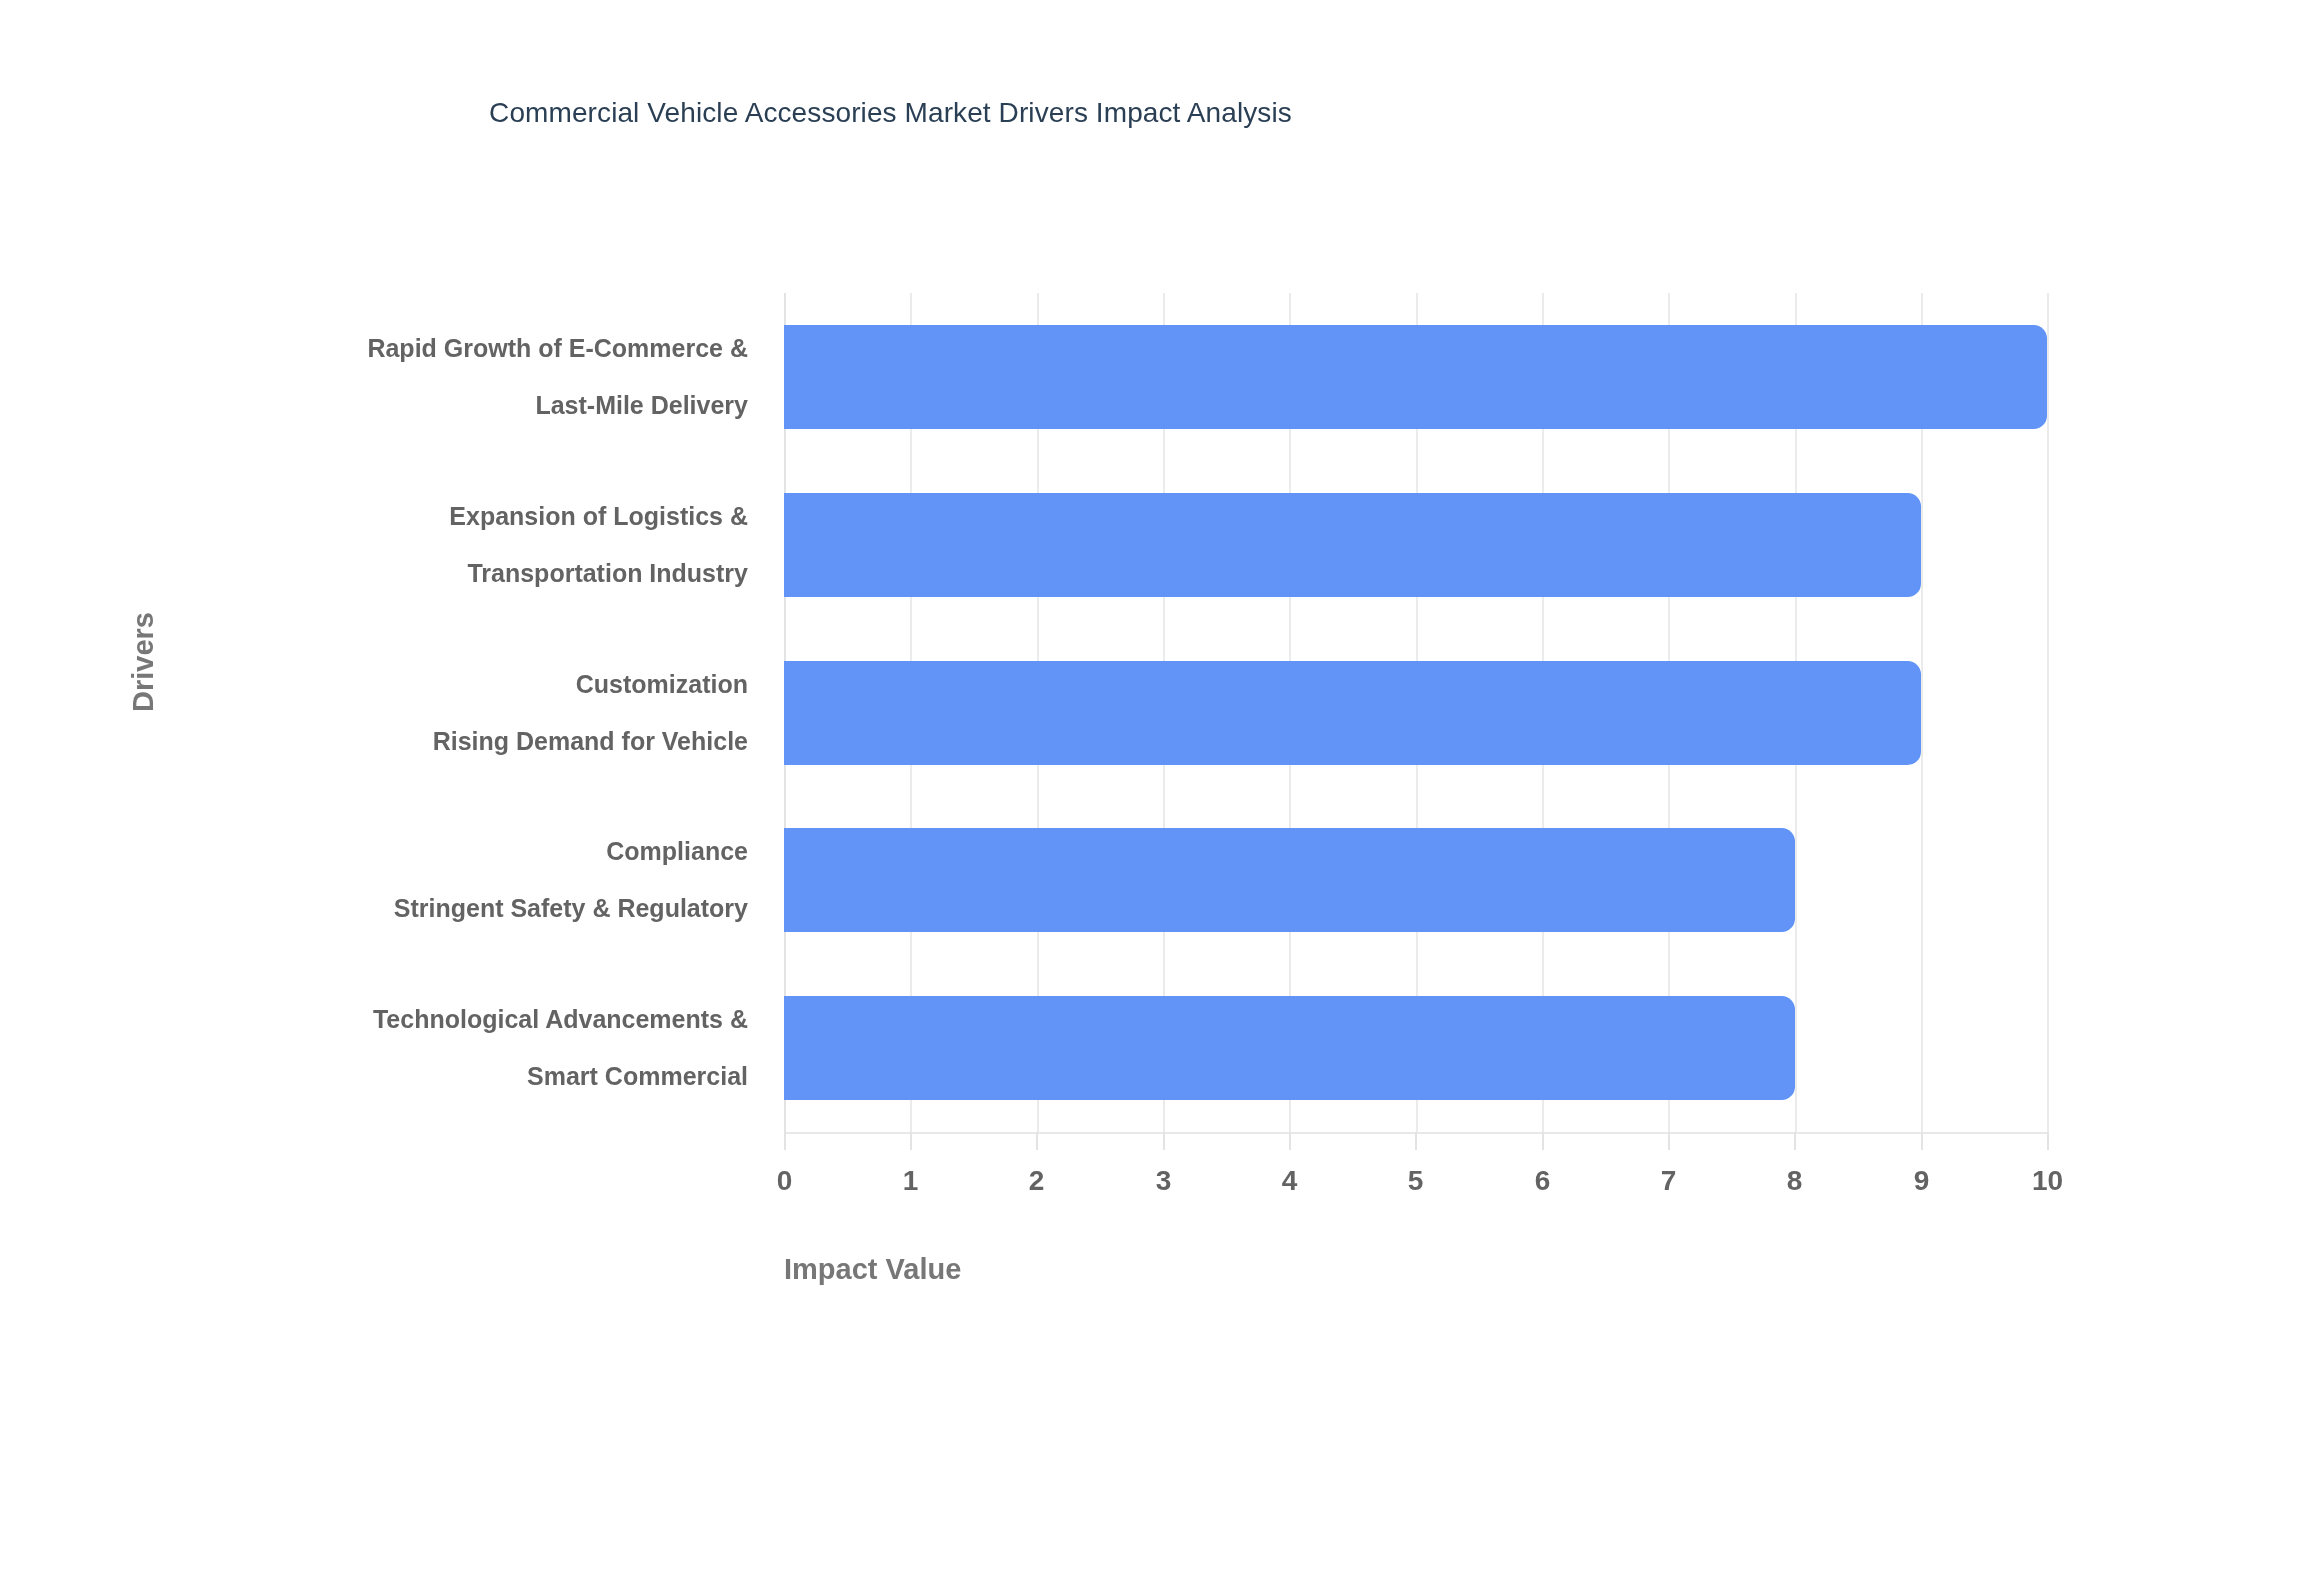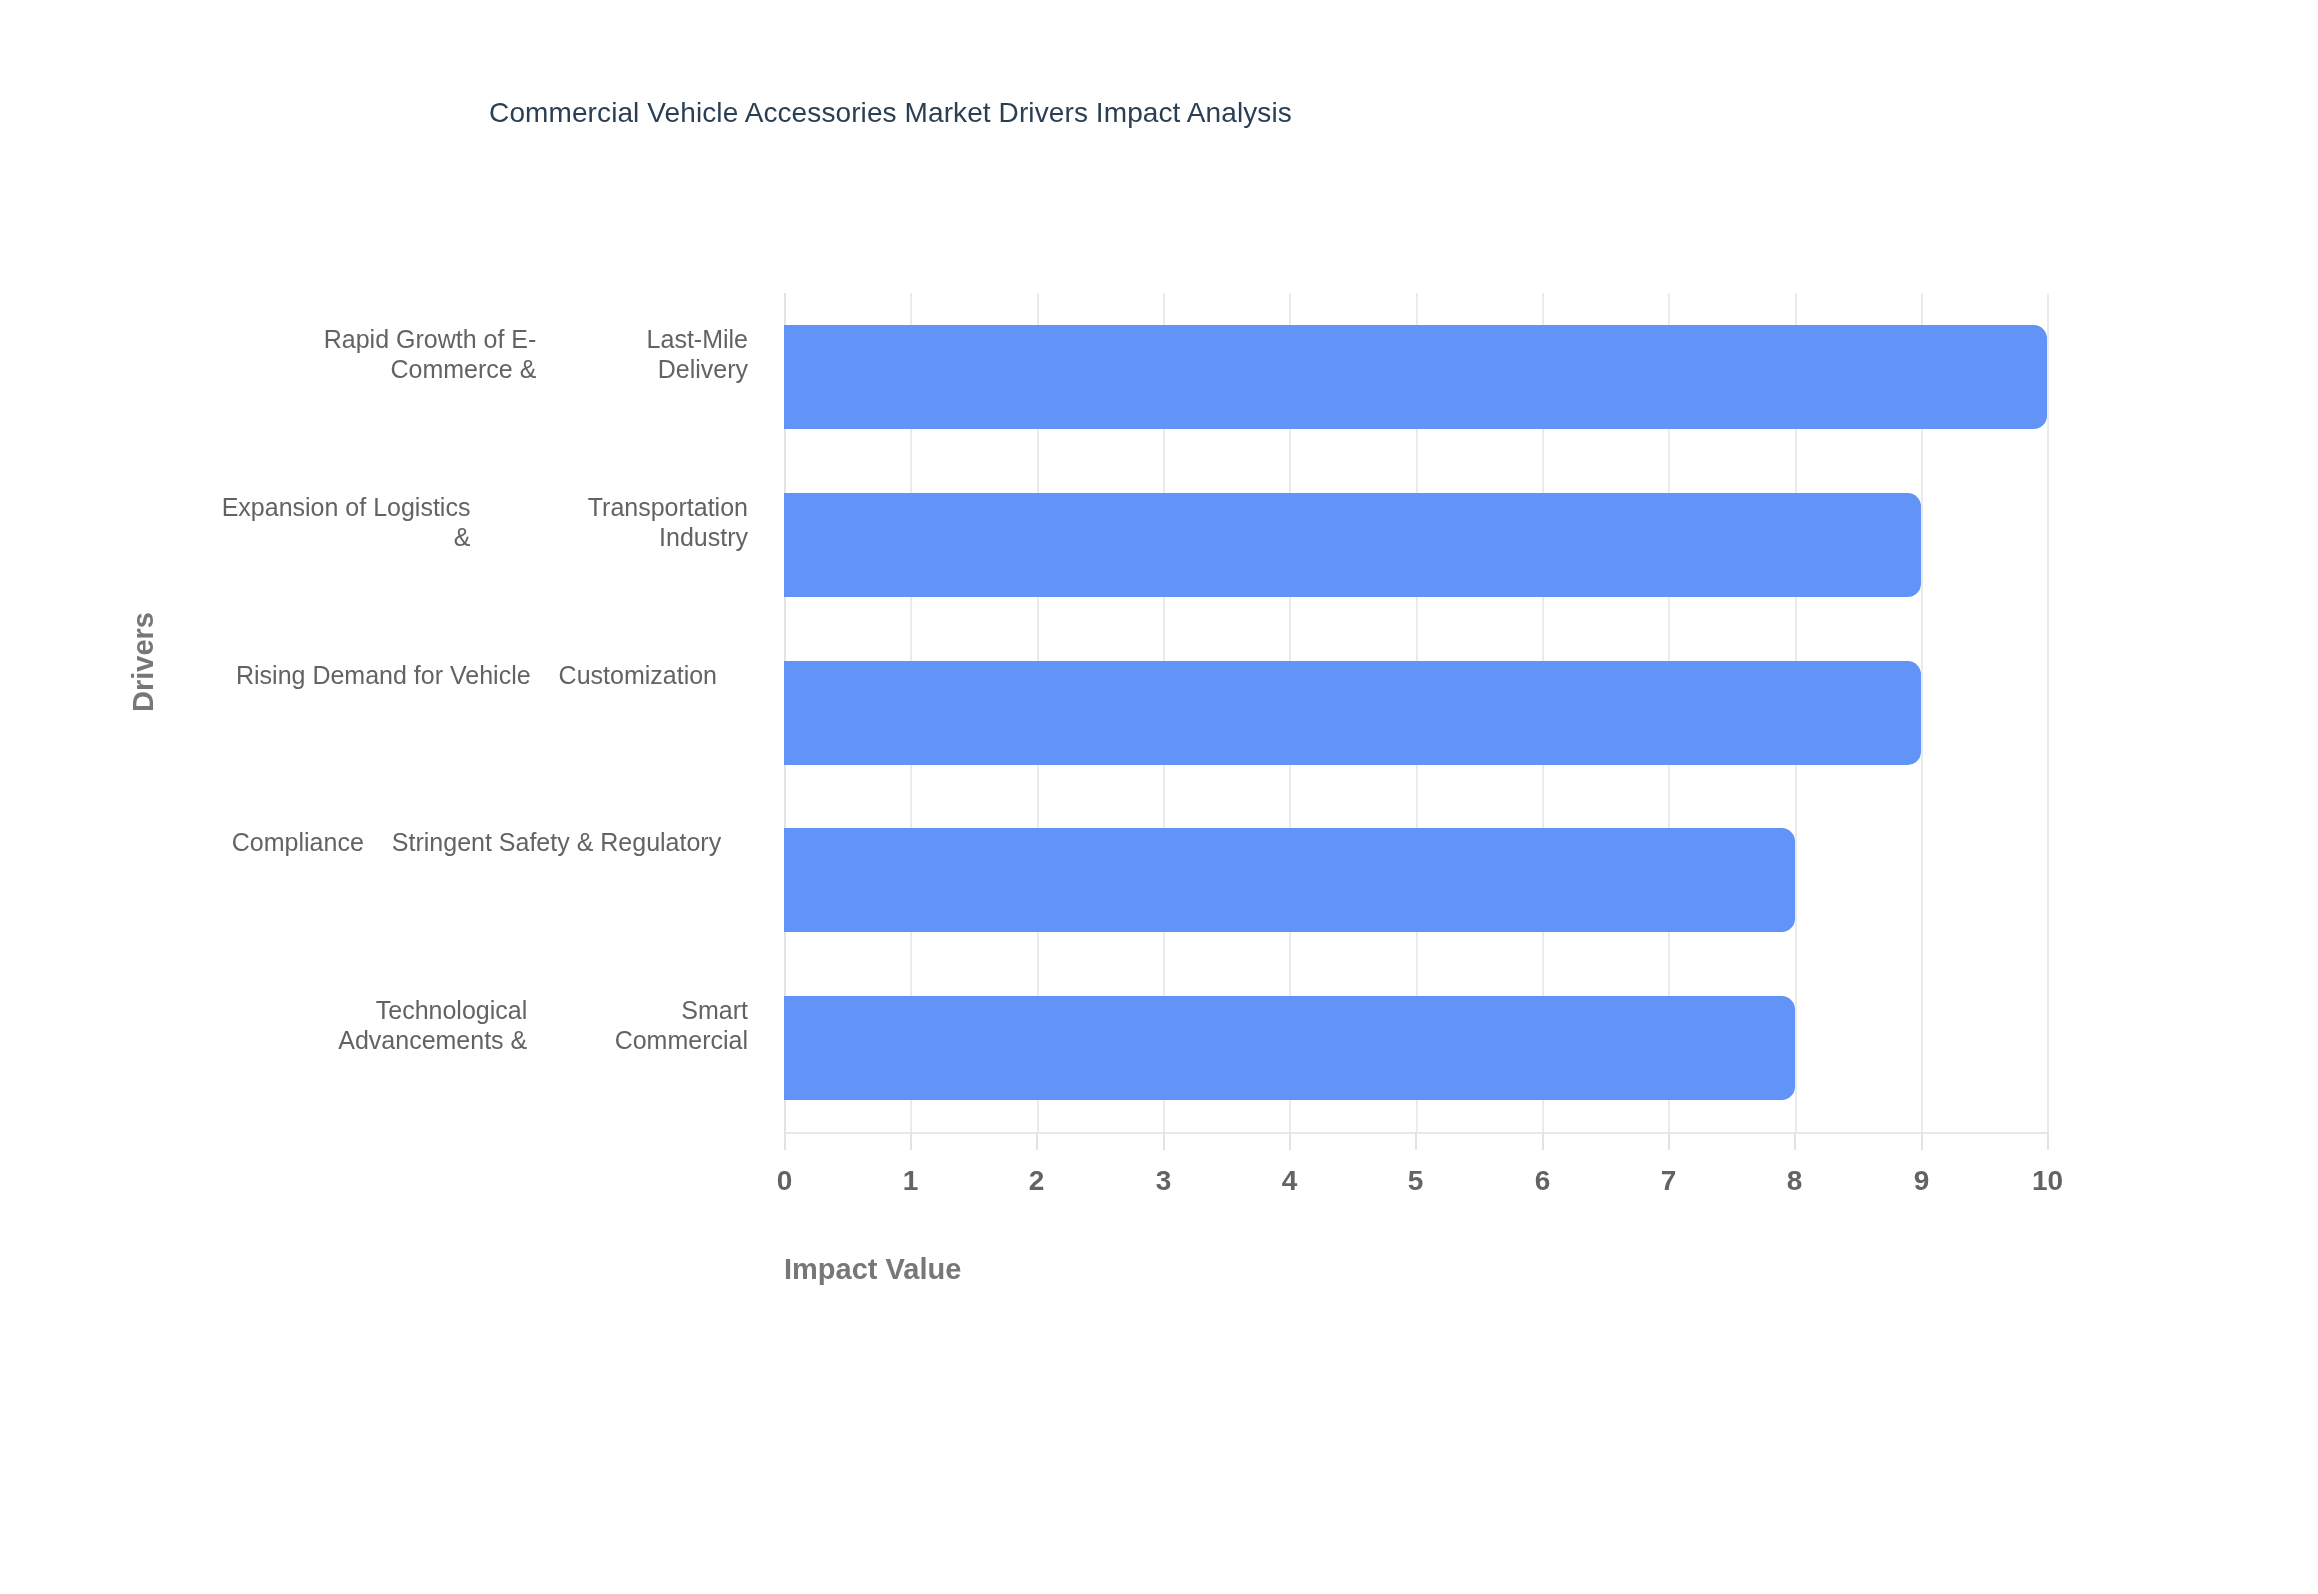--- a/index.html
+++ b/index.html
@@ -81,25 +81,25 @@
     background: #6194f6;
     border-radius: 0 13.3px 13.3px 0;
     height: 104px;
   }
   .cat-label-wrap {
     position: absolute;
     left: 205px;
     width: 543px;
     text-align: right;
     font-size: 25px;
-    font-weight: normal;
+    font-weight: bold;
     color: #636363;
     line-height: 1.18;
     display: flex;
-    flex-direction: row;
+    flex-direction: column;
     justify-content: center;
     height: 104px;
     gap: 28px;
   }
 
   
   .xtick-label {
     position: absolute;
     top: 1165px;
     width: 97px;
@@ -188,22 +188,22 @@
       <span>Rapid Growth of E-Commerce &amp;</span>
       <span>Last-Mile Delivery</span>
     </div>
     <div class="bar" title="Expansion of Logistics &amp; Transportation Industry: 9" style="left: 784px; top: 493px; width: 1137px; height: 104px; background: rgb(97, 148, 246);"></div>
     <div class="cat-label-wrap" style="top: 493px;">
       <span>Expansion of Logistics &amp;</span>
       <span>Transportation Industry</span>
     </div>
     <div class="bar" title="Rising Demand for Vehicle Customization: 9" style="left: 784px; top: 661px; width: 1137px; height: 104px; background: rgb(97, 148, 246);"></div>
     <div class="cat-label-wrap" style="top: 661px;">
+      <span>Customization</span>
       <span>Rising Demand for Vehicle</span>
-      <span>Customization</span>
     </div>
     <div class="bar" title="Stringent Safety &amp; Regulatory Compliance: 8" style="left: 784px; top: 828px; width: 1011px; height: 104px; background: rgb(97, 148, 246);"></div>
     <div class="cat-label-wrap" style="top: 828px;">
       <span>Compliance</span>
       <span>Stringent Safety &amp; Regulatory</span>
     </div>
     <div class="bar" title="Technological Advancements &amp; Smart Accessories: 8" style="left: 784px; top: 996px; width: 1011px; height: 104px; background: rgb(97, 148, 246);"></div>
     <div class="cat-label-wrap" style="top: 996px;">
       <span>Technological Advancements &amp;</span>
       <span>Smart Commercial</span>

